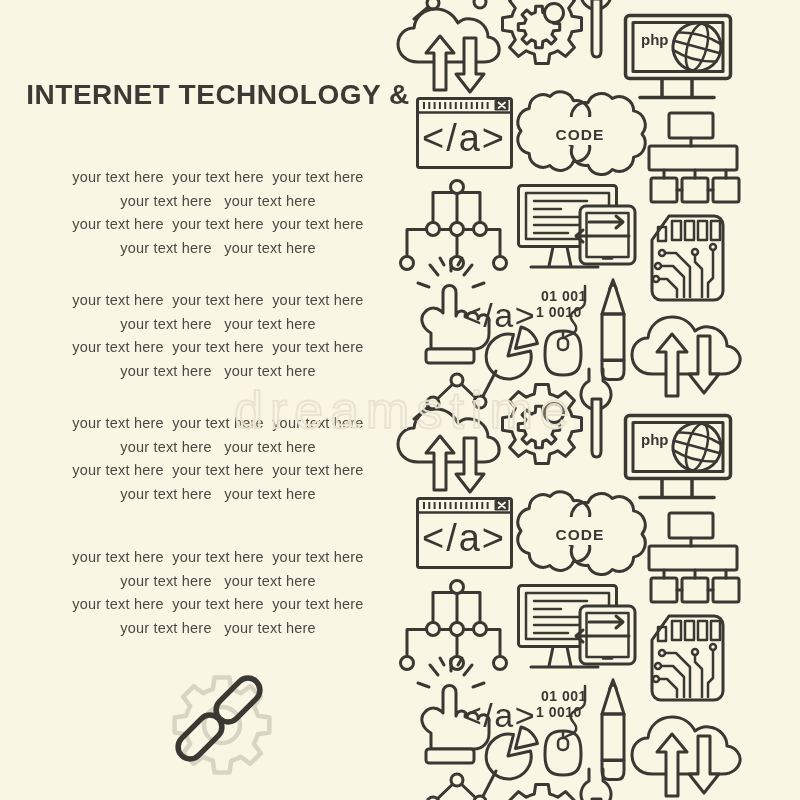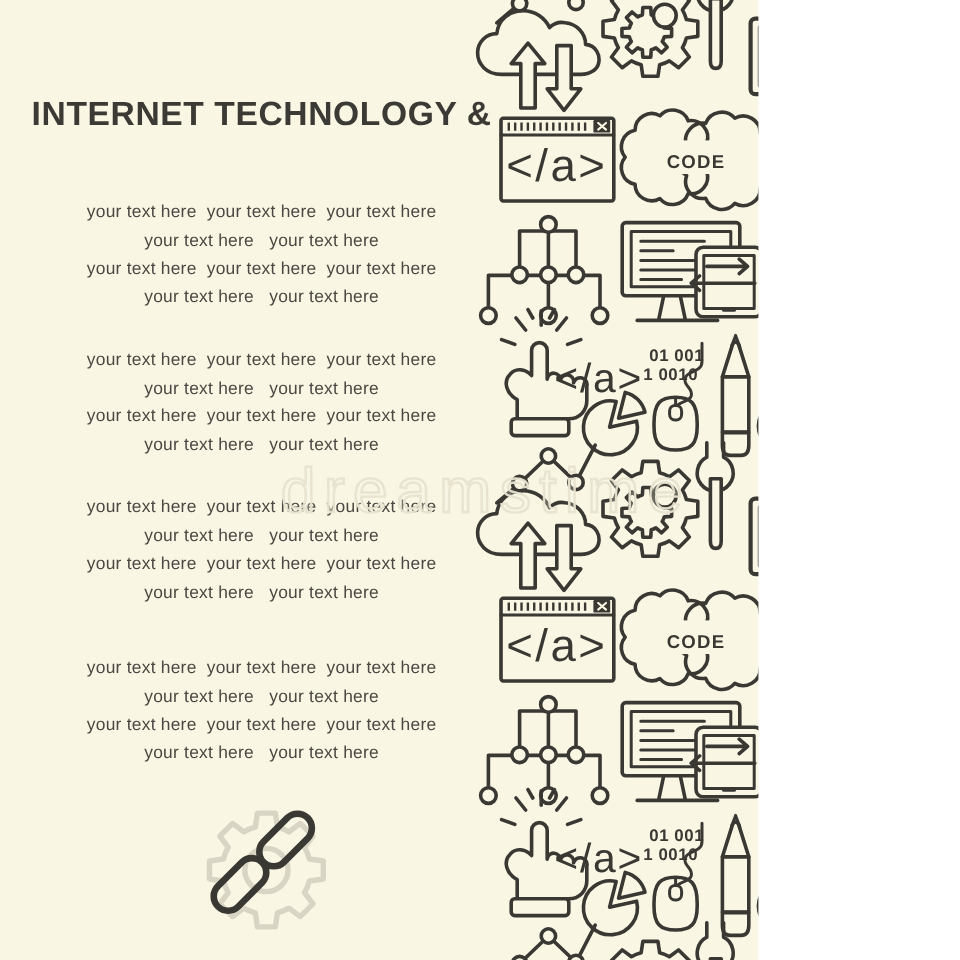--- a/index.html
+++ b/index.html
@@ -1,16 +1,16 @@
 <!DOCTYPE html>
 <html><head>
 <meta charset="utf-8">
 <style>
   html,body{margin:0;padding:0;}
-  .stage{position:relative;width:632px;height:800px;background:#f9f6e4;overflow:hidden;
+  .stage{position:relative;width:800px;height:800px;background:#f9f6e4;overflow:hidden;
          font-family:"Liberation Sans",sans-serif;}
   .left-col{position:absolute;left:8px;top:0;width:420px;text-align:center;}
   .page-title{position:absolute;left:0;top:77px;width:100%;font-size:28px;font-weight:bold;
               letter-spacing:.5px;line-height:36px;color:#3c3a35;}
   .tblock{position:absolute;left:0;width:100%;font-size:14.5px;line-height:23.5px;
           color:#4b4843;letter-spacing:.2px;}
   .tblock div{white-space:pre;}
   .b1{top:166px}.b2{top:289px}.b3{top:412px}.b4{top:546px}
   svg.art{position:absolute;left:0;top:0;}
   .k{stroke:#3a3833;stroke-width:3;fill:none;stroke-linecap:round;stroke-linejoin:round;}

